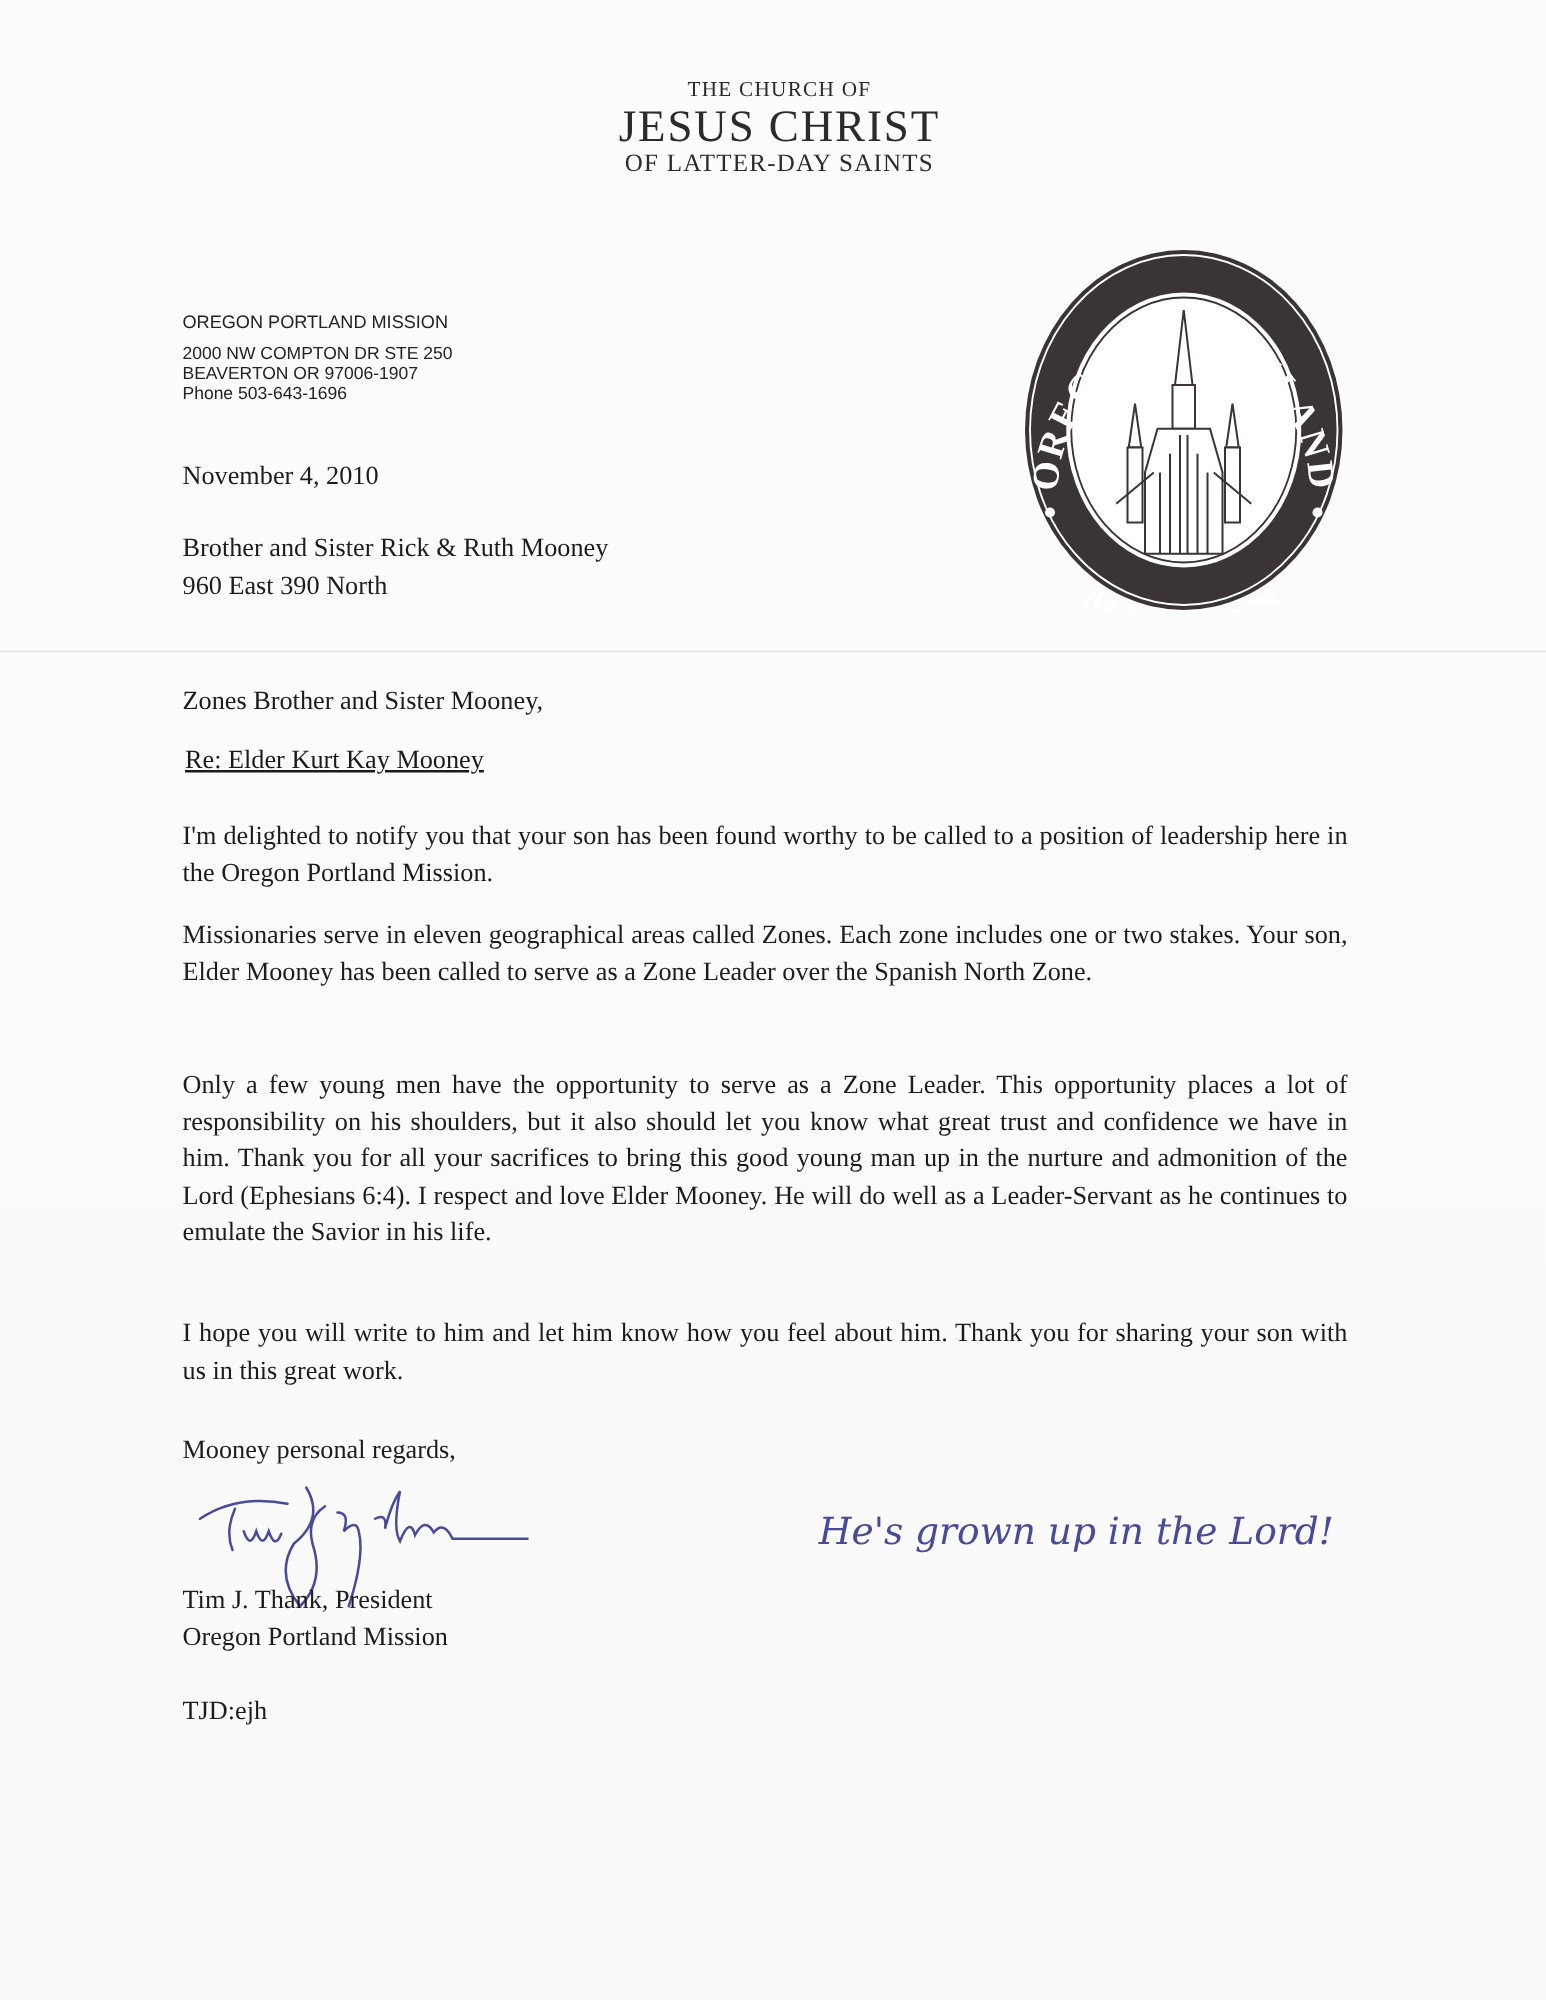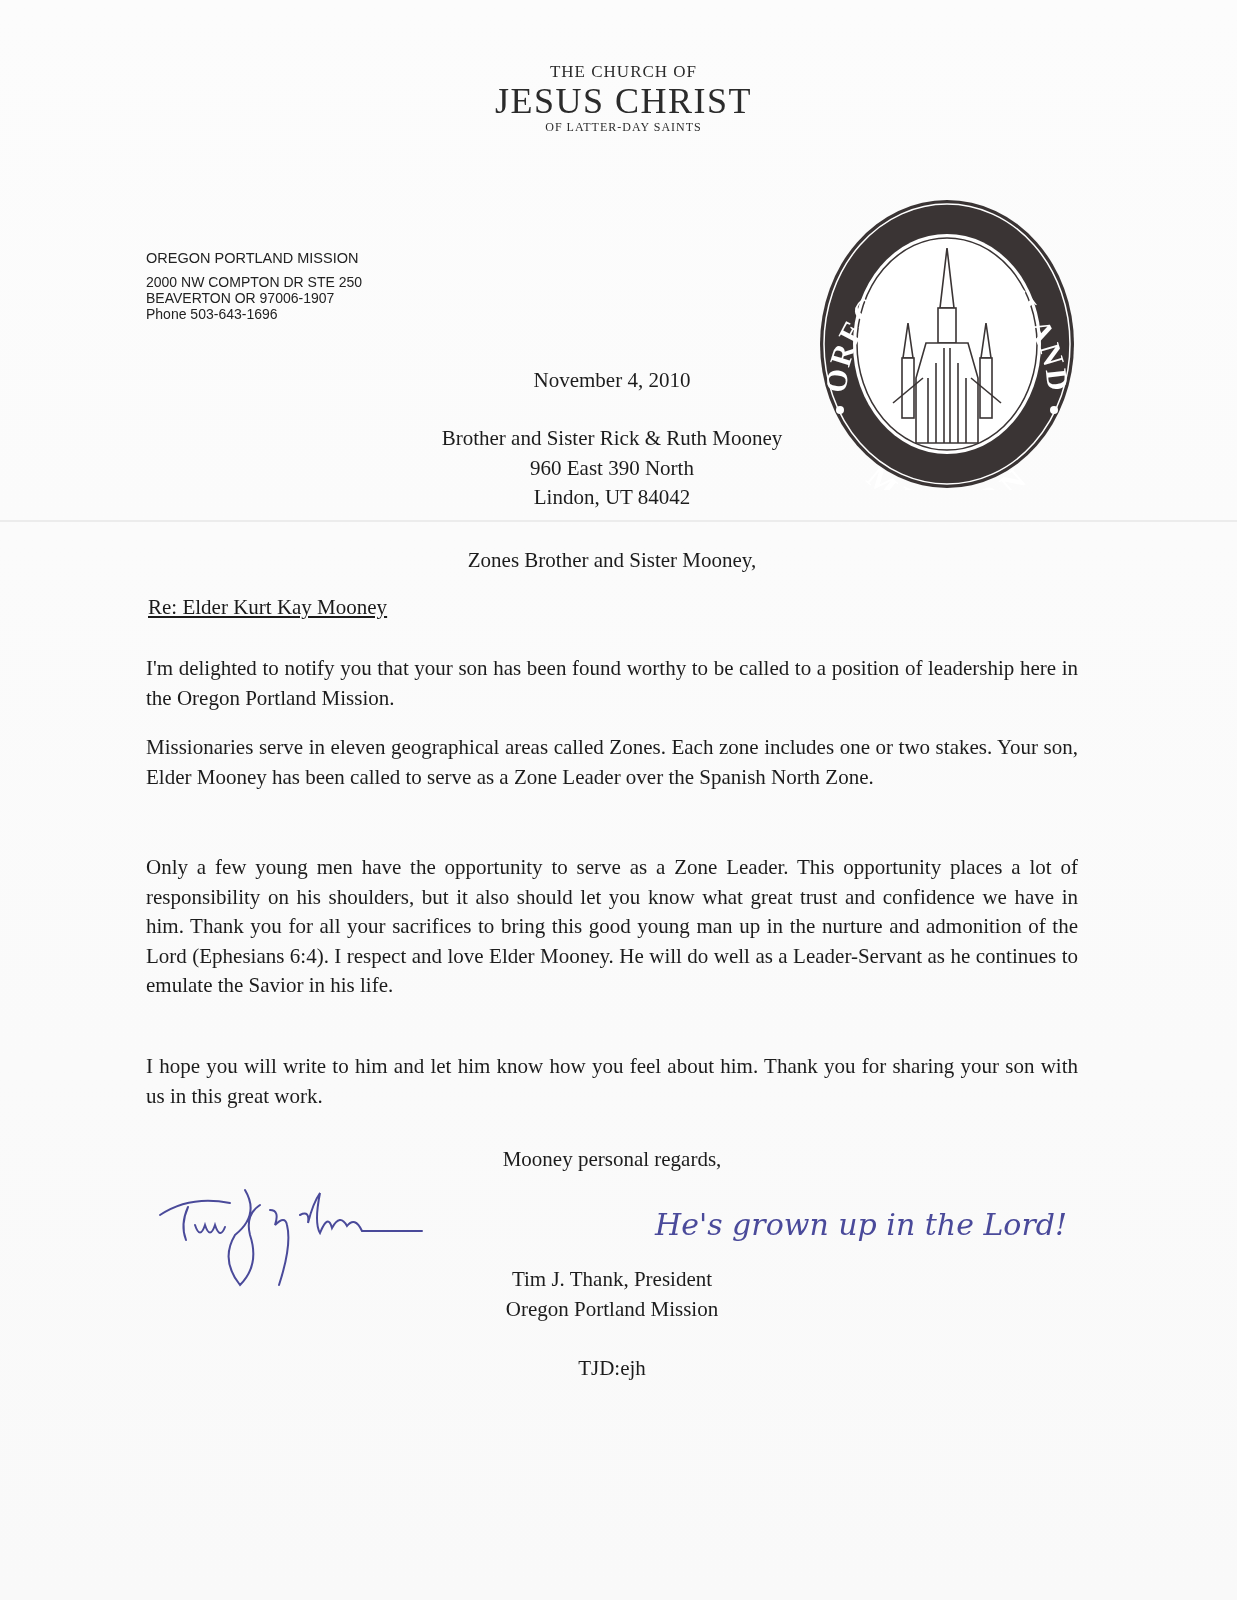--- a/index.html
+++ b/index.html
@@ -5,25 +5,25 @@
   html, body { margin: 0; padding: 0; }
   body {
     width: 1237px; height: 1600px; background: #ffffff; position: relative; overflow: hidden;
     font-family: "DejaVu Serif", serif; color: #1a1a1a;
   }
   .page { position: absolute; inset: 0; background: linear-gradient(#fcfcfc, #f9f9f9); }
   .fold { position: absolute; left: 0; right: 0; top: 520px; height: 2px; background: #ececec; }
   .letterhead { position: absolute; left: 0; right: 0; top: 62px; text-align: center; font-family: "Liberation Serif", serif; color: #2b2b2b; }
   .lh-1 { font-size: 17px; letter-spacing: 1px; margin-left: 10px; }
   .lh-2 { font-size: 36px; letter-spacing: 1.5px; line-height: 38px; margin-left: 10px; }
-  .lh-3 { font-size: 12px; letter-spacing: 1px; margin-left: 10px; }
+  .lh-3 { font-size: 20px; letter-spacing: 1px; margin-left: 10px; }
   .sender { position: absolute; left: 146px; top: 250px; font-family: "Liberation Sans", sans-serif; font-size: 14px; line-height: 16px; color: #222; }
   .sender .org { font-size: 14.5px; margin-bottom: 8px; }
   .seal { position: absolute; left: 818px; top: 198px; width: 258px; height: 292px; }
-  .body-text { position: absolute; left: 146px; width: 932px; font-family: "Liberation Serif", serif; font-size: 21px; line-height: 29.5px; color: #1c1c1c; text-align: center; }
+  .body-text { position: absolute; left: 146px; width: 932px; font-family: "Liberation Serif", serif; font-size: 21px; line-height: 29.5px; color: #1c1c1c; }
   .date { top: 366px; }
   .addr { top: 424px; }
   .greet { top: 546px; }
   .re { position: absolute; top: 595px; left: 0; right: 0; text-align: left; font-family: "Liberation Serif", serif; font-size: 21px; }
   .re span { text-decoration: underline; margin-left: 148px; }
   .para { text-align: justify; }
   .p1 { top: 654px; }
   .p2 { top: 733px; }
   .p3 { top: 853px; }
   .p4 { top: 1052px; }
@@ -86,21 +86,20 @@
       <line x1="75" y1="205" x2="105" y2="180"></line>
       <line x1="183" y1="205" x2="153" y2="180"></line>
     </g>
   </svg>
 
   <div class="body-text date">November 4, 2010</div>
 
   <div class="body-text addr">
     <div>Brother and Sister Rick &amp; Ruth Mooney</div>
     <div>960 East 390 North</div>
-    <div>Lindon, UT 84042</div>
   </div>
 
   <div class="body-text greet">Zones Brother and Sister Mooney,</div>
 
   <div class="re">
     <span>Re: Elder Kurt Kay Mooney</span>
   </div>
 
   <div class="body-text para p2">Missionaries serve in eleven geographical areas called Zones. Each zone includes one or two stakes. Your son, Elder Mooney has been called to serve as a Zone Leader over the Spanish North Zone.</div>
   <div class="body-text para p1">I'm delighted to notify you that your son has been found worthy to be called to a position of leadership here in the Oregon Portland Mission.</div>

